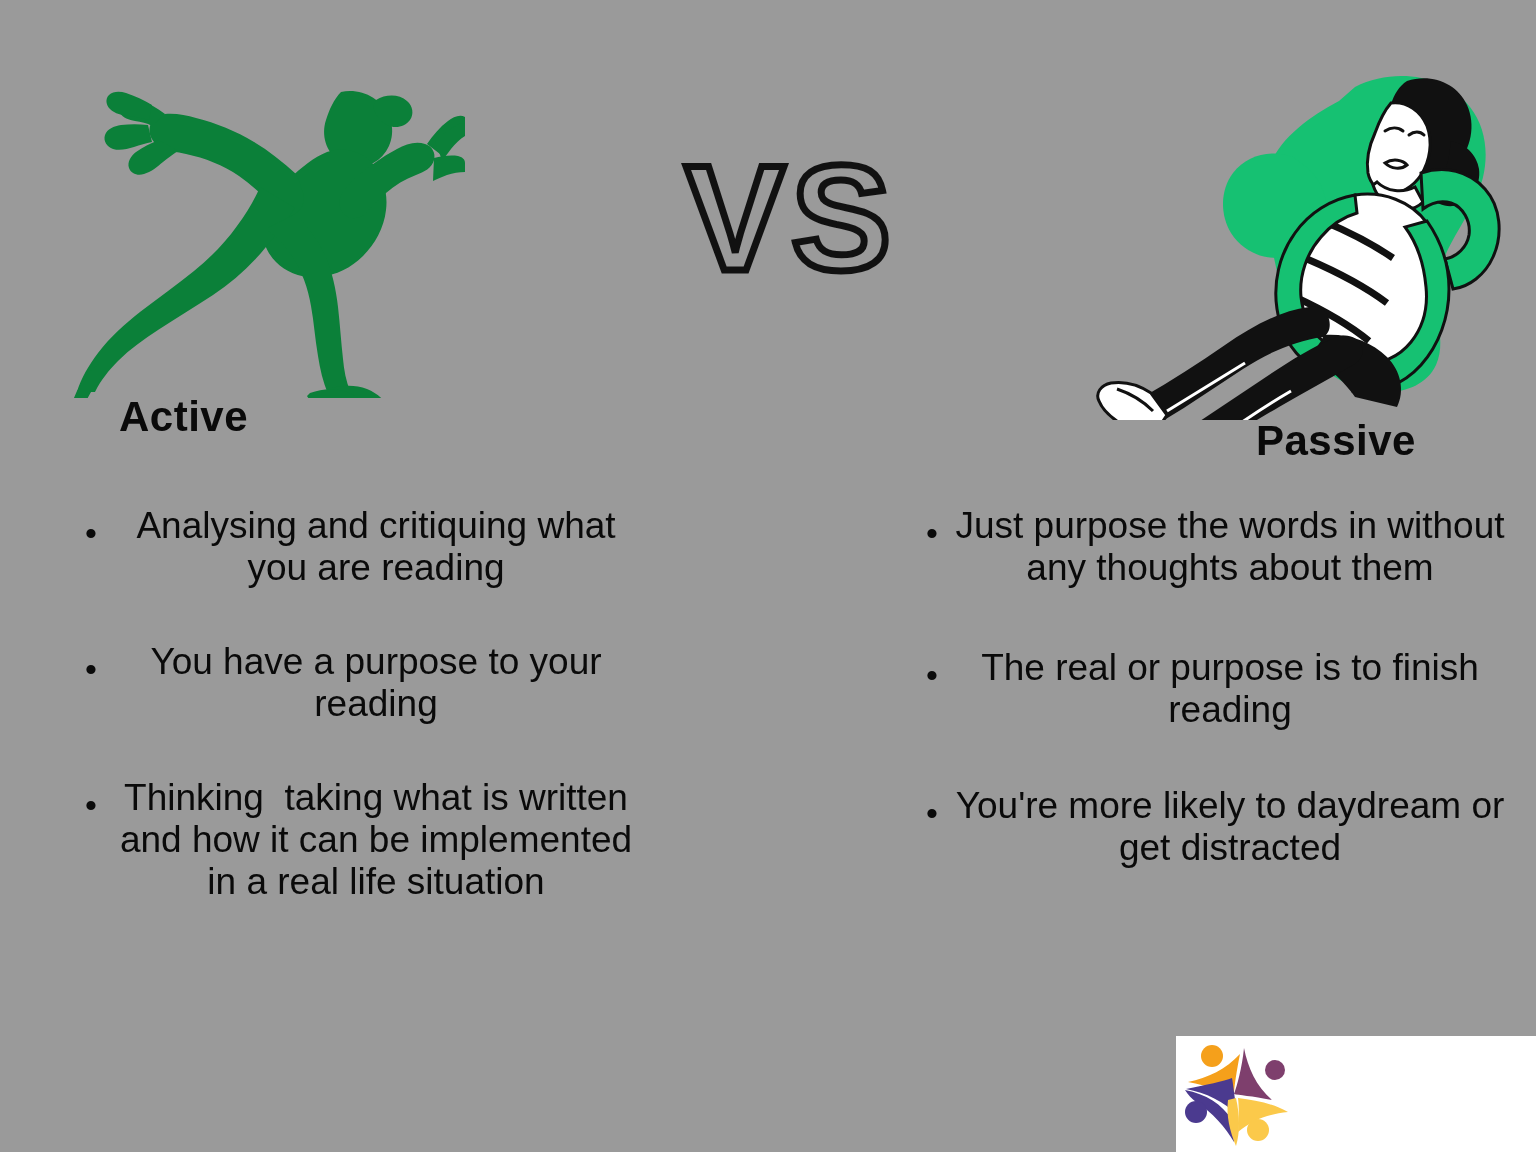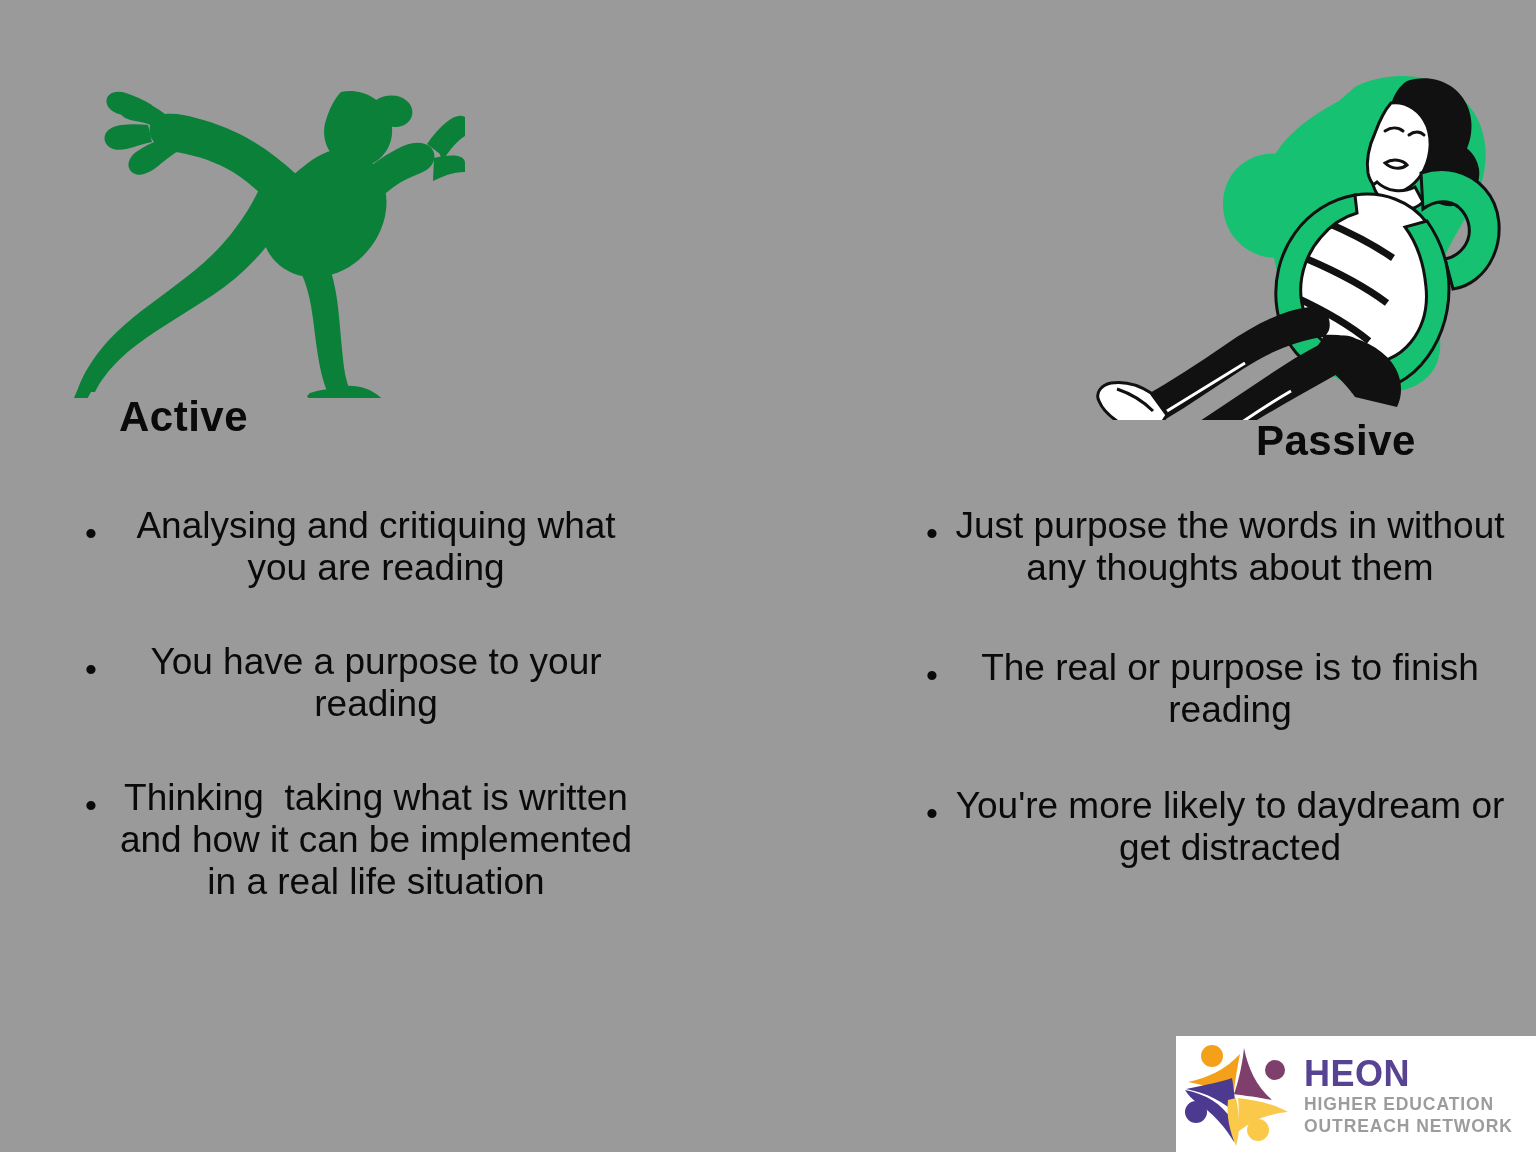--- a/index.html
+++ b/index.html
@@ -203,20 +203,21 @@
     <path d="M298,320 C274,334 248,348 224,362 C200,376 176,390 154,406 L136,382 C160,366 184,350 208,334 C232,318 256,302 282,292 C292,288 302,292 306,300 C310,308 306,316 298,320 Z" fill="#111111"></path>
     <path d="M190,318 C164,334 138,350 112,366" fill="none" stroke="#ffffff" stroke-width="3"></path>
     <path d="M236,346 C212,360 188,376 166,392" fill="none" stroke="#ffffff" stroke-width="3"></path>
 
     <path d="M96,348 C84,340 70,336 56,338 C46,340 40,348 44,356 C48,366 58,374 68,380 C78,386 90,390 100,388 L112,370 Z" fill="#ffffff" stroke="#111111" stroke-width="3"></path>
     <path d="M62,344 C74,348 88,356 98,366" fill="none" stroke="#111111" stroke-width="3"></path>
     <path d="M146,382 C134,378 120,378 108,384 C98,389 94,398 100,405 C107,413 118,418 130,420 C142,422 154,420 162,414 L166,394 Z" fill="#ffffff" stroke="#111111" stroke-width="3"></path>
     <path d="M112,390 C124,392 138,398 148,406" fill="none" stroke="#111111" stroke-width="3"></path>
   </svg>
 
+  <div class="vs">VS</div>
 
   <div class="heading heading-active">Active</div>
   <div class="heading heading-passive">Passive</div>
 
   <div class="column column-left">
     <div class="bullet-row">
       <span class="bullet-dot">•</span>
       <span class="bullet-text">Analysing and critiquing what you are reading</span>
     </div>
     <div class="bullet-row">
@@ -254,20 +255,15 @@
       <circle cx="93" cy="28" r="10" fill="#7e3f6d"></circle>
 
       <path d="M4,47 C24,51 42,59 56,74 C52,54 51,40 50,36 C42,39 24,43 4,47 Z" fill="#4b3a8f" transform="translate(0,0)"></path>
       <path d="M3,48 C24,52 40,62 50,78 C52,88 52,96 52,100 C44,86 30,70 14,60 C10,57 6,53 3,48 Z" fill="#4b3a8f"></path>
       <circle cx="14" cy="70" r="11" fill="#4b3a8f"></circle>
 
       <path d="M56,56 C74,58 92,62 106,70 C86,72 70,78 56,90 C57,78 57,64 56,56 Z" fill="#fbc94a"></path>
       <path d="M54,56 C58,74 58,90 54,104 C48,90 44,74 46,58 Z" fill="#fbc94a"></path>
       <circle cx="76" cy="88" r="11" fill="#fbc94a"></circle>
     </svg>
-    <div class="logo-text">
-      <div class="logo-title">HEON</div>
-      <div class="logo-sub">HIGHER EDUCATION</div>
-      <div class="logo-sub">OUTREACH NETWORK</div>
-    </div>
   </div>
 
 </div>
 
 </body></html>

